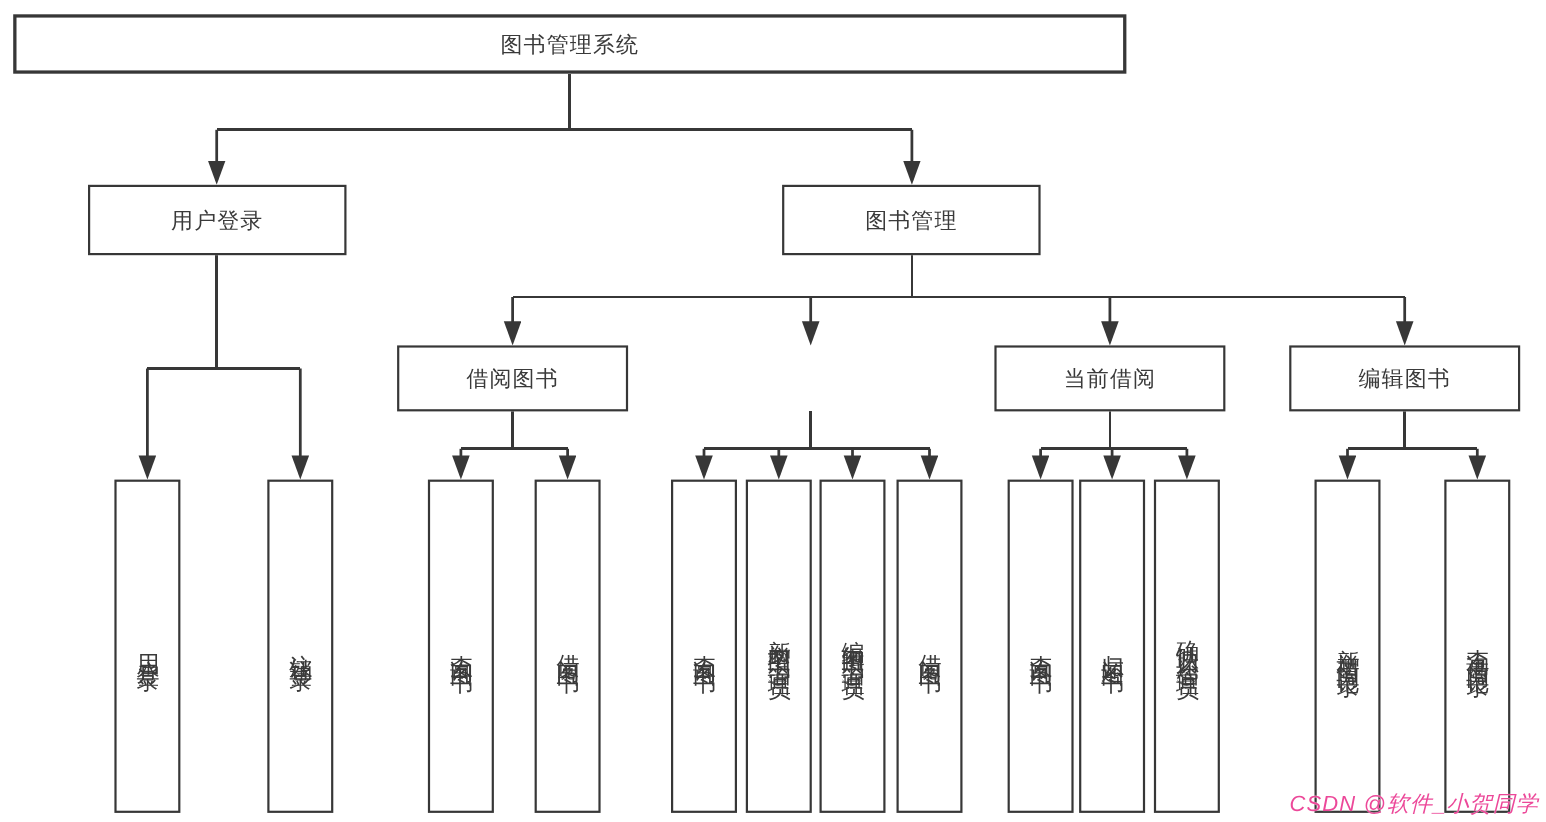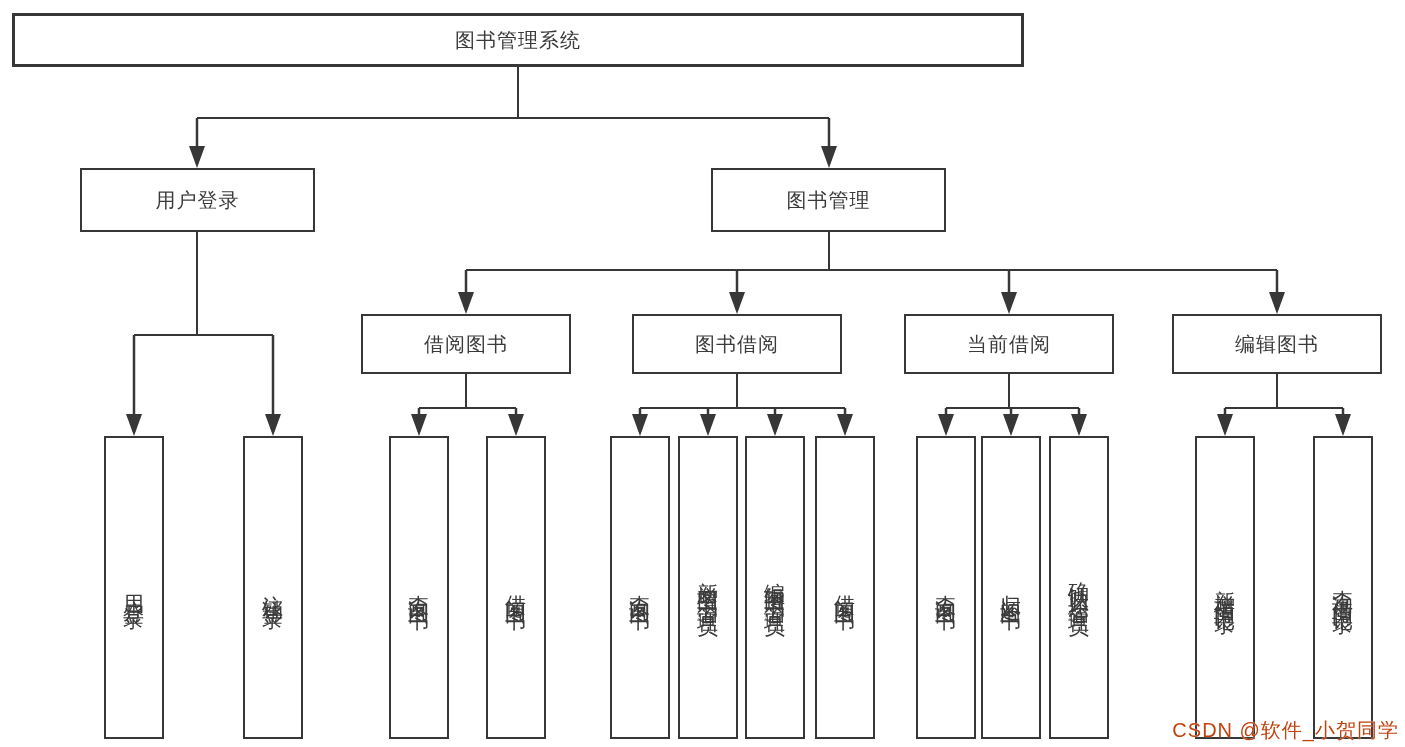--- a/index.html
+++ b/index.html
@@ -50,24 +50,25 @@
     font-size: 21px;
     letter-spacing: 5px;
     line-height: 1;
     white-space: nowrap;
   }
   .watermark {
     position: absolute;
     right: 6px;
     bottom: 3px;
     font-size: 20px;
-    color: #c2410c;
+    color: #ec4899;
     letter-spacing: 1px;
     z-index: 5;
     text-shadow: 0 0 1px #ffffff;
+    font-style: italic;
   }
 </style>
 </head>
 <body>
 
 <div class="stage">
 
   <svg class="connectors" viewBox="0 0 1405 747" xmlns="http://www.w3.org/2000/svg">
     <defs>
       <marker id="arrow" markerUnits="userSpaceOnUse" markerWidth="23" markerHeight="17" refX="18" refY="8" orient="auto">
@@ -125,23 +126,20 @@
   <div class="node l2 hbox" style="left:80px;">
     <span>用户登录</span>
   </div>
   <div class="node l2 hbox" style="left:711px;">
     <span>图书管理</span>
   </div>
 
   <div class="node l3 hbox" style="left:361px;">
     <span>借阅图书</span>
   </div>
-  <div class="node l3 hbox" style="left:632px;">
-    <span>图书借阅</span>
-  </div>
   <div class="node l3 hbox" style="left:904px;">
     <span>当前借阅</span>
   </div>
   <div class="node l3 hbox" style="left:1172px;">
     <span>编辑图书</span>
   </div>
 
   <div class="node leaf" style="left:104px;">
     <span class="vtext">用户登录</span>
   </div>

